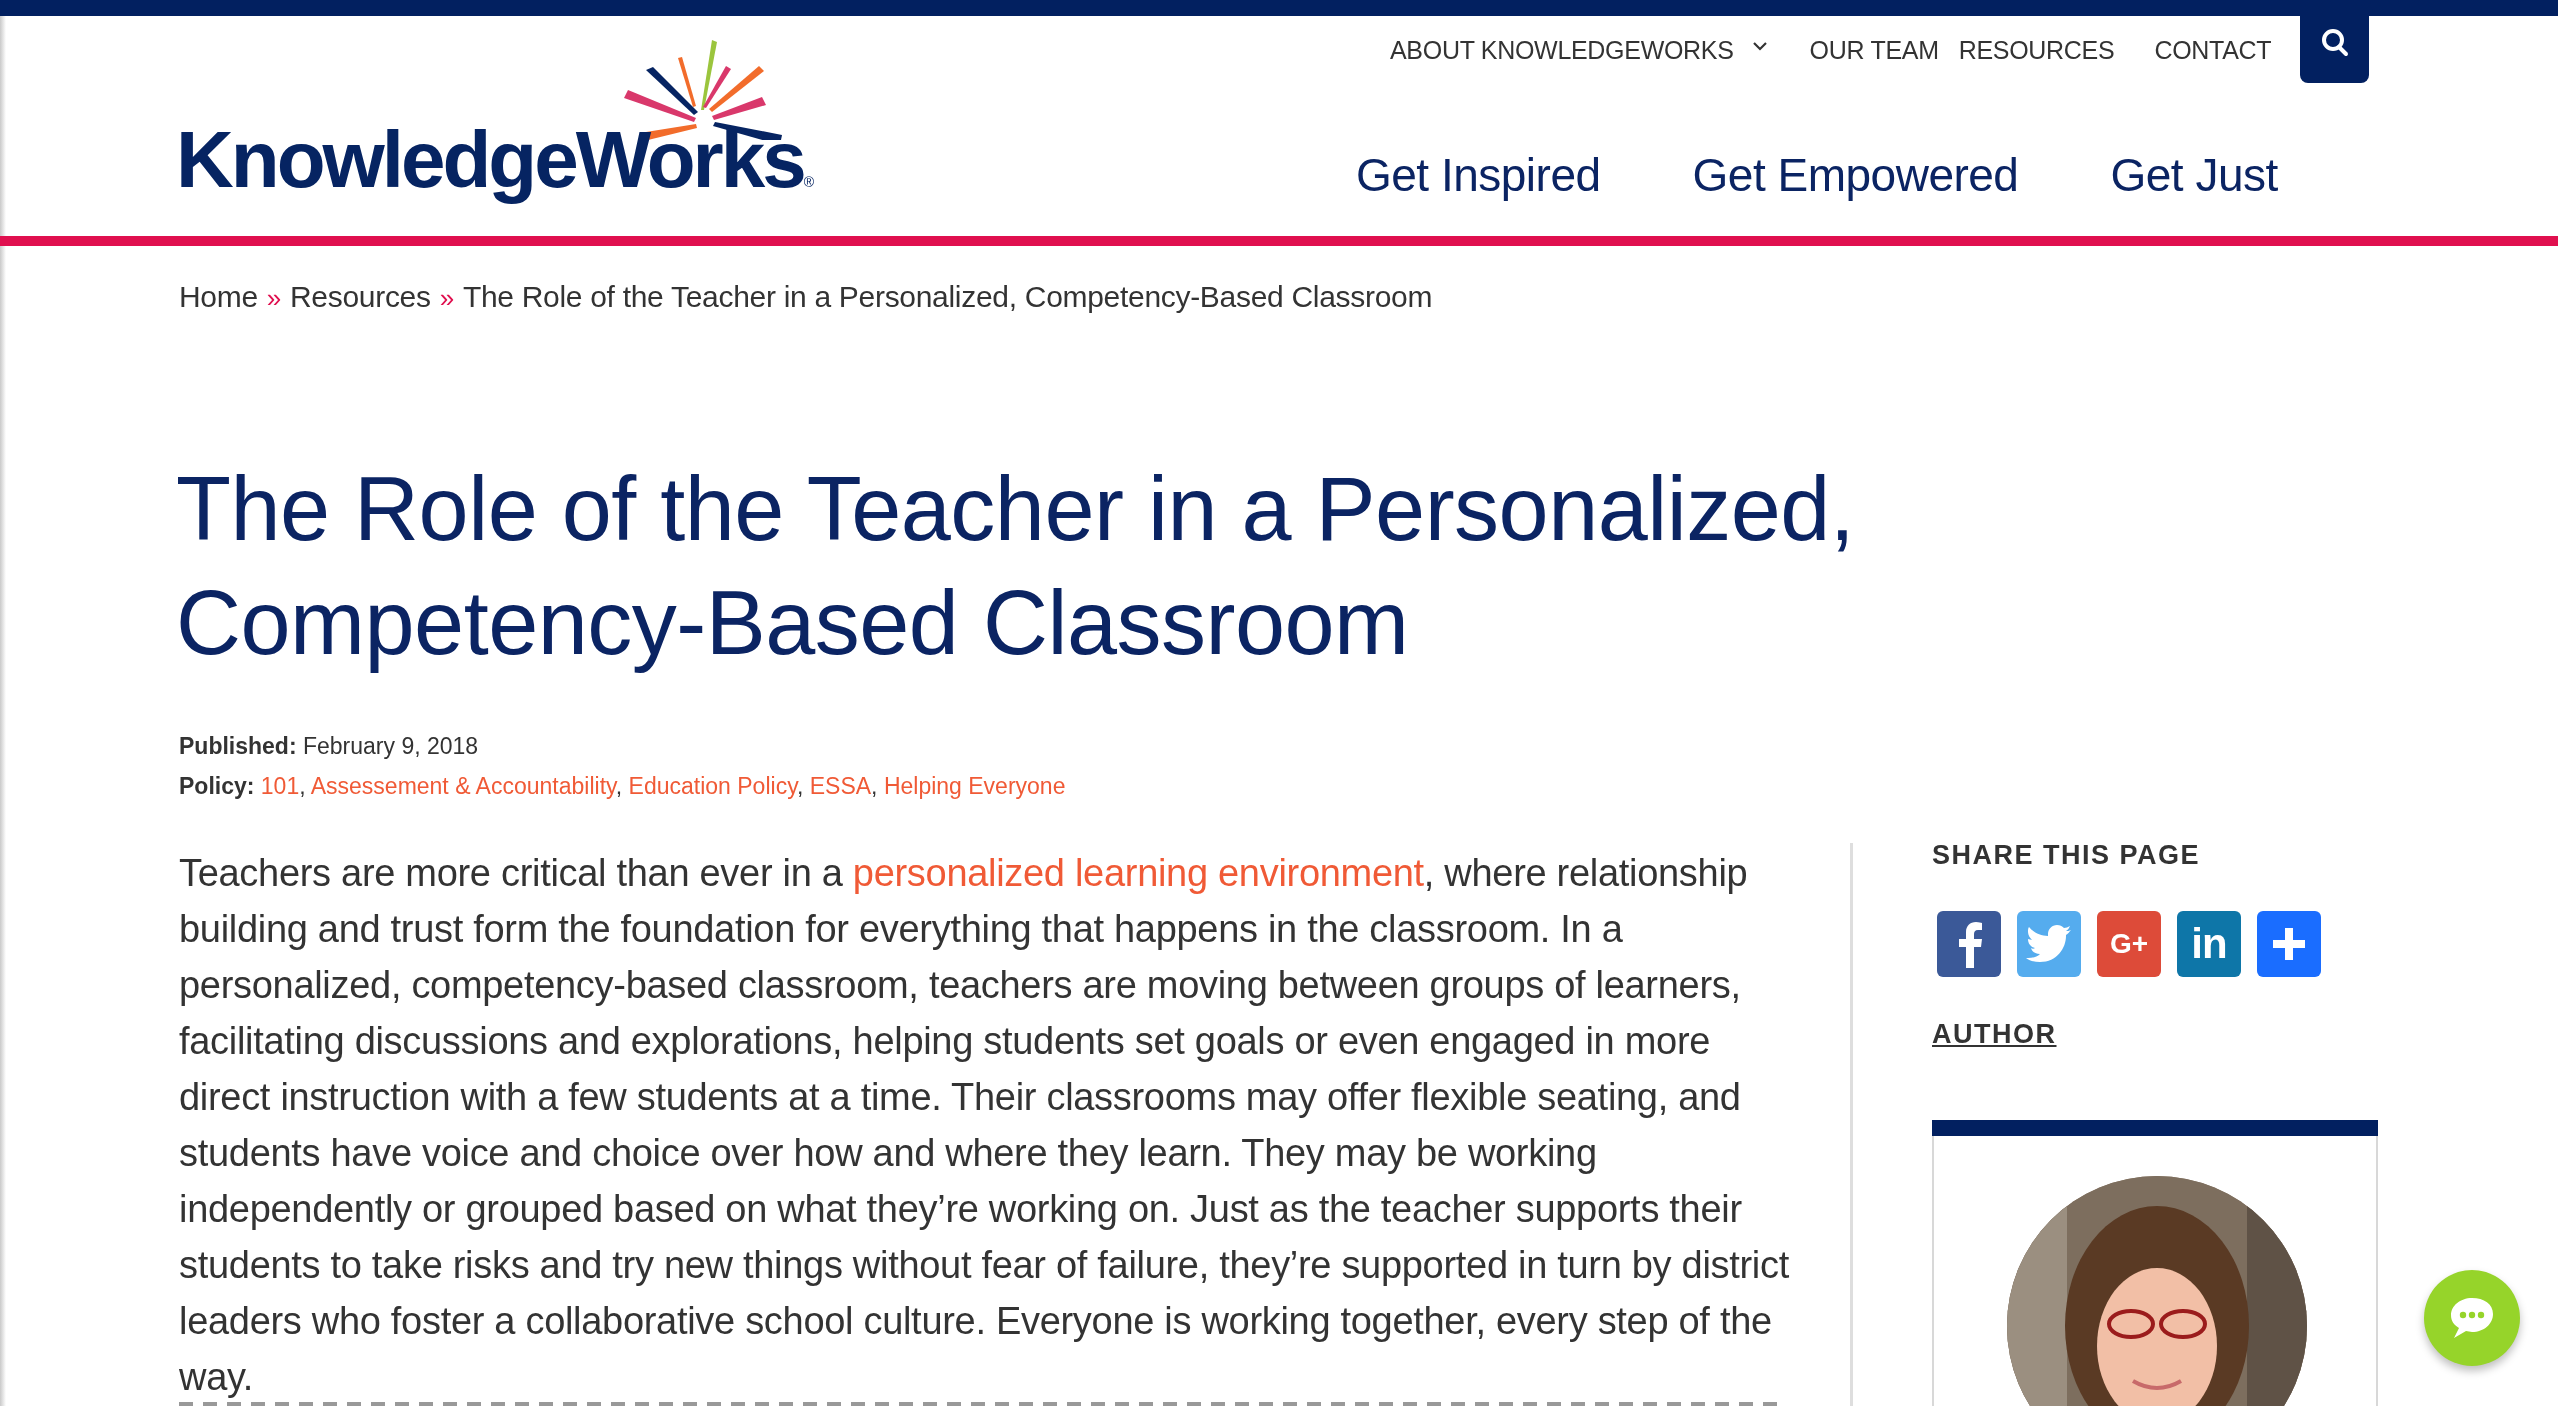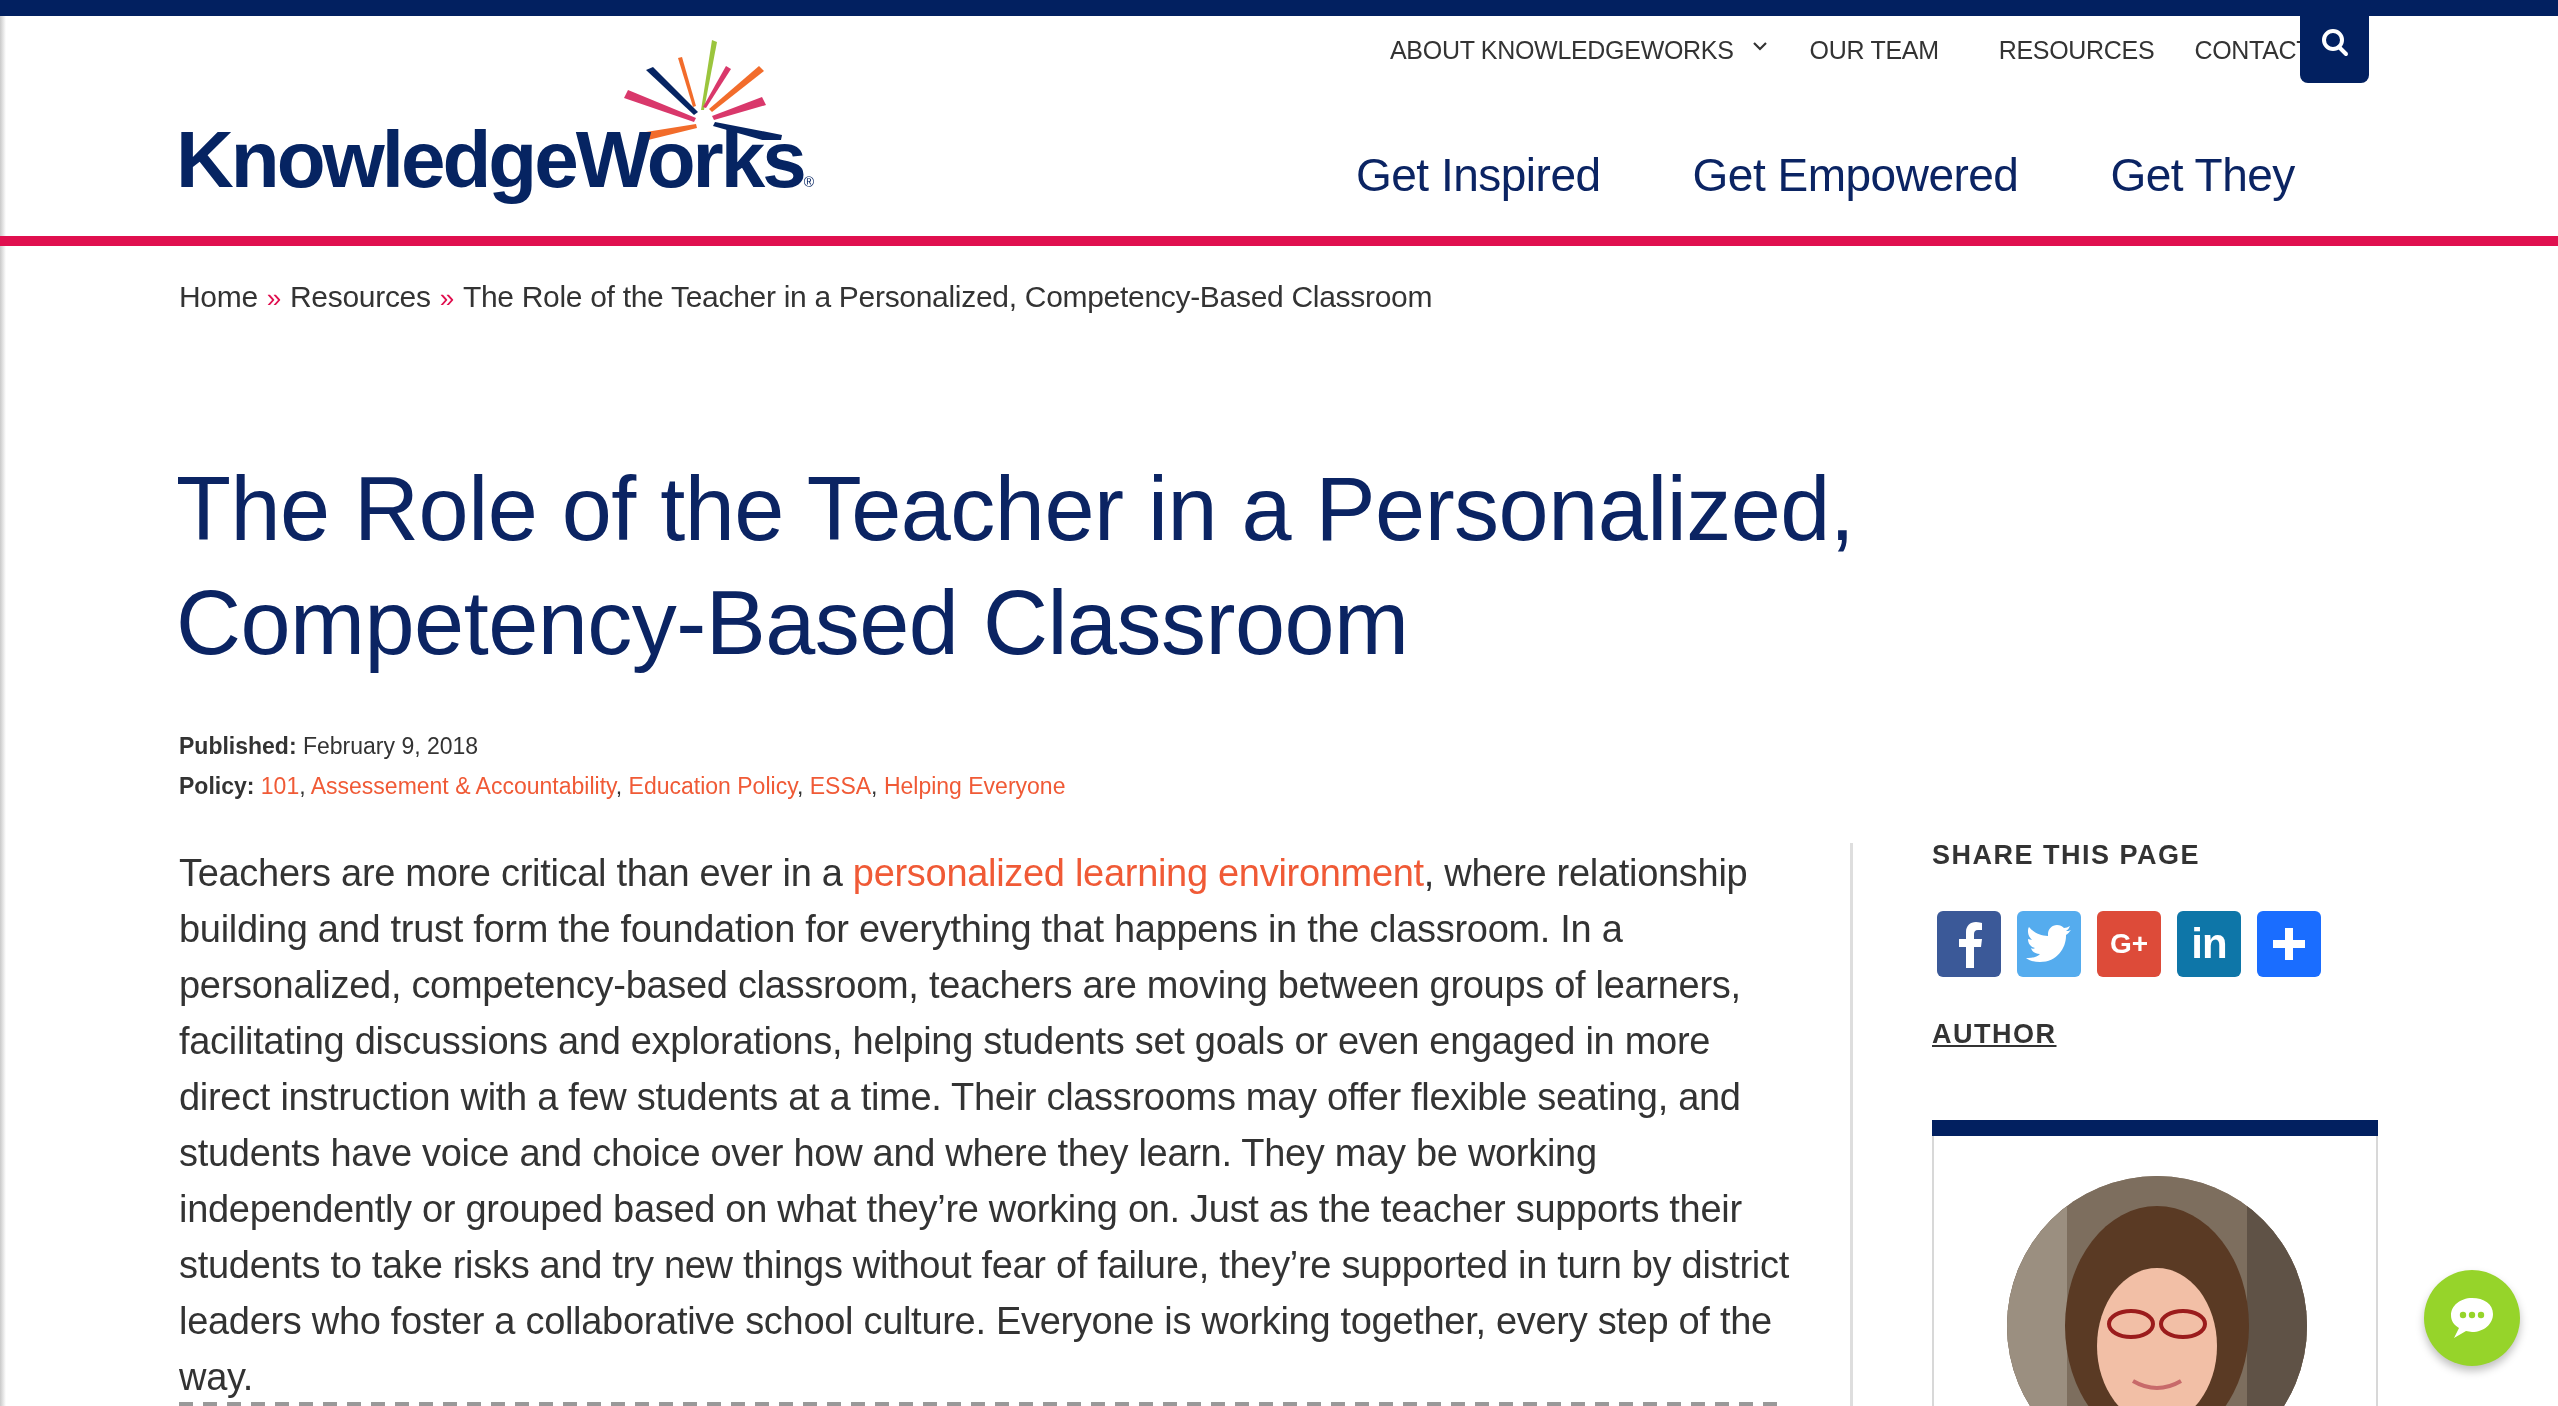--- a/index.html
+++ b/index.html
@@ -16,21 +16,21 @@
   .logo { position:absolute; left:176px; top:40px; width:620px; height:170px; }
   .logo-text { position:absolute; left:0; top:70px; font-size:80px; font-weight:bold;
     color:#062462; letter-spacing:-3px; line-height:100px; white-space:nowrap; }
   .logo svg { position:absolute; left:440px; top:0; }
 
   
   .util-nav { position:absolute; top:30px; left:1390px; height:40px; display:flex; align-items:center; }
   .util-item { font-size:25px; color:#333; text-transform:uppercase; white-space:nowrap;
     display:flex; cursor:pointer; letter-spacing:-0.3px; }
   .util-item.about { margin-right:40px; }
-  .util-item.team { margin-right:60px; }
+  .util-item.team { margin-right:20px; }
   .util-item.res { margin-right:40px; }
   .chev { display:inline-block; margin-left:16px; width:20px; height:20px; }
   .search-btn { position:absolute; left:2300px; top:0; width:69px; height:83px; background:#022060;
     border-radius:0 0 8px 8px; display:flex; align-items:center; justify-content:center; cursor:pointer; }
 
   
   .main-nav { position:absolute; top:140px; left:1356px; height:70px; display:flex; align-items:center; }
   .main-item { font-size:46px; color:#0b2463; white-space:nowrap; cursor:pointer; letter-spacing:-0.5px; }
   .main-item.m1 { margin-right:92px; }
   .main-item.m2 { margin-right:92px; }
@@ -107,21 +107,21 @@
 <div class="search-btn">
   <svg width="30" height="30" viewBox="0 0 30 30">
     <circle cx="13" cy="13" r="9" fill="none" stroke="#fff" stroke-width="4"></circle>
     <line x1="19" y1="20" x2="26" y2="27" stroke="#fff" stroke-width="4" stroke-linecap="round"></line>
   </svg>
 </div>
 
 <nav class="main-nav">
   <a class="main-item m1">Get Inspired</a>
   <a class="main-item m2">Get Empowered</a>
-  <a class="main-item m3">Get They</a>
+  <a class="main-item m3">Get Just</a>
 </nav>
 
 <div class="redline"></div>
 
 <div class="breadcrumb">
   <a>Home</a><span class="sep">»</span><a>Resources</a><span class="sep">»</span><span>The Role of the Teacher in a Personalized, Competency-Based Classroom</span>
 </div>
 
 <h1 class="page-title">The Role of the Teacher in a Personalized, Competency-Based Classroom</h1>
 

